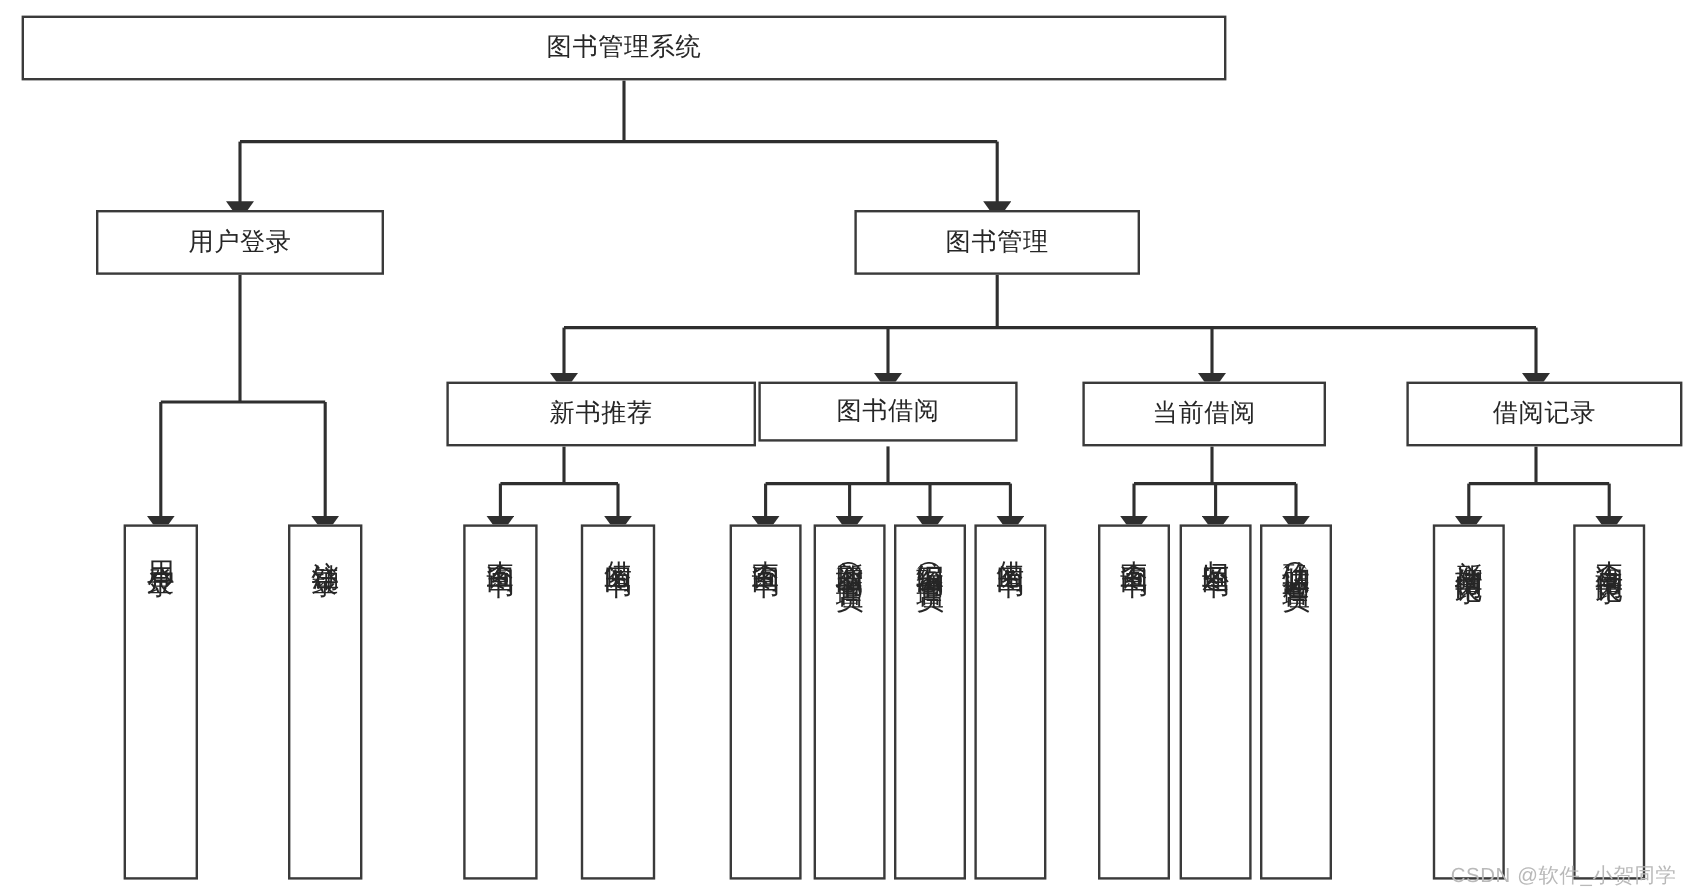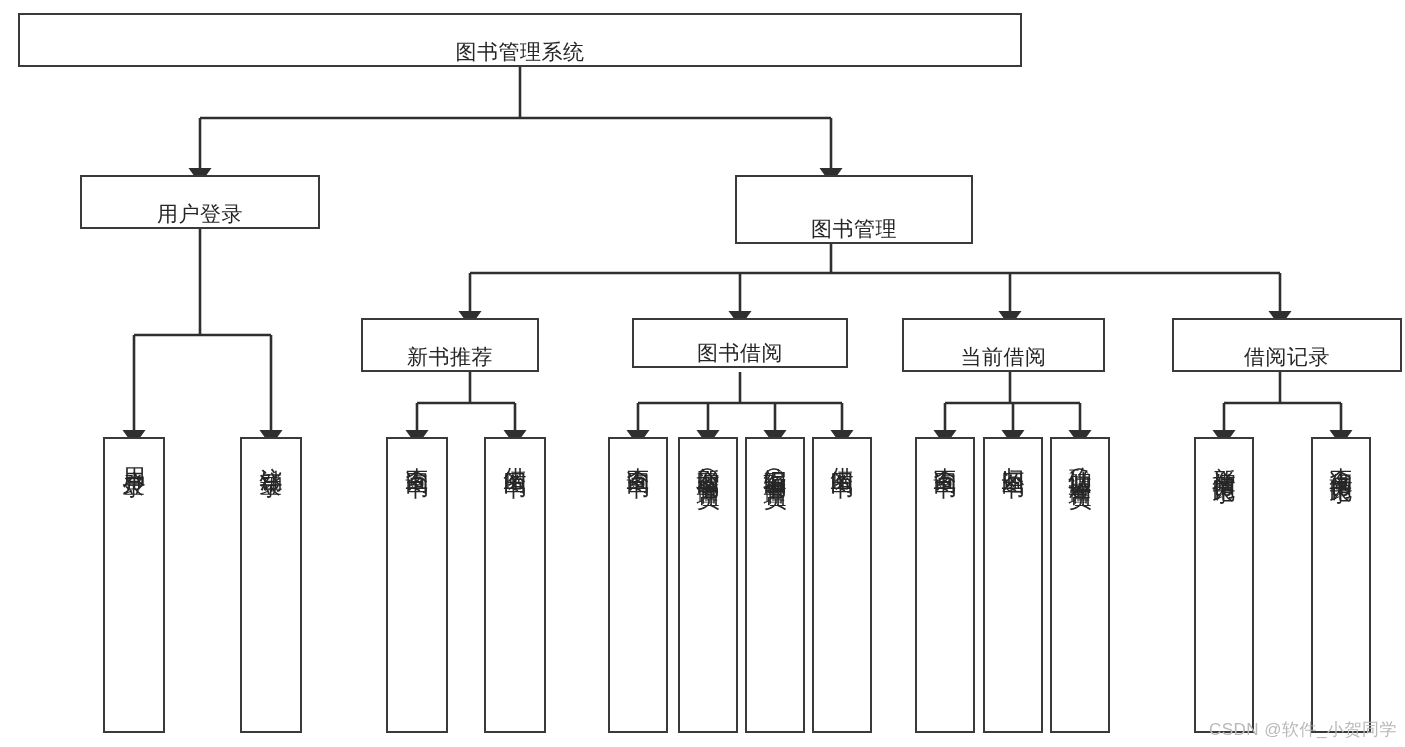--- a/index.html
+++ b/index.html
@@ -25,21 +25,21 @@
     width: 1405px;
     height: 747px;
     pointer-events: none;
   }
   .node {
     position: absolute;
     box-sizing: border-box;
     background: #ffffff;
     border: 2px solid #3a3a3a;
     display: flex;
-    align-items: flex-end;
+    align-items: center;
     justify-content: center;
     color: #262626;
     z-index: 2;
   }
   .node .node-label {
     display: block;
     text-align: center;
     line-height: 1.18;
     letter-spacing: 0.5px;
     color: #262626;
@@ -119,24 +119,24 @@
       </g>
   </svg>
 
   <div id="nodes-layer">
       <div class="node horiz" id="node-root" style="left: 18px; top: 13px; width: 1004px; height: 54px;">
         <span class="node-label">图书管理系统</span>
       </div>
       <div class="node horiz" id="node-user-login" style="left: 80px; top: 175px; width: 240px; height: 54px;">
         <span class="node-label">用户登录</span>
       </div>
-      <div class="node horiz" id="node-book-manage" style="left: 712px; top: 175px; width: 238px; height: 69px; margin-left: 23px;">
+      <div class="node horiz" id="node-book-manage" style="left: 712px; top: 175px; width: 238px; height: 54px;">
         <span class="node-label">图书管理</span>
       </div>
-      <div class="node horiz" id="node-new-book-rec" style="left: 361px; top: 318px; width: 178px; height: 54px;">
+      <div class="node horiz" id="node-new-book-rec" style="left: 372px; top: 318px; width: 258px; height: 54px;">
         <span class="node-label">新书推荐</span>
       </div>
       <div class="node horiz" id="node-book-borrow" style="left: 632px; top: 318px; width: 216px; height: 50px;">
         <span class="node-label">图书借阅</span>
       </div>
       <div class="node horiz" id="node-current-borrow" style="left: 902px; top: 318px; width: 203px; height: 54px;">
         <span class="node-label">当前借阅</span>
       </div>
       <div class="node horiz" id="node-borrow-record" style="left: 1172px; top: 318px; width: 230px; height: 54px;">
         <span class="node-label">借阅记录</span>

